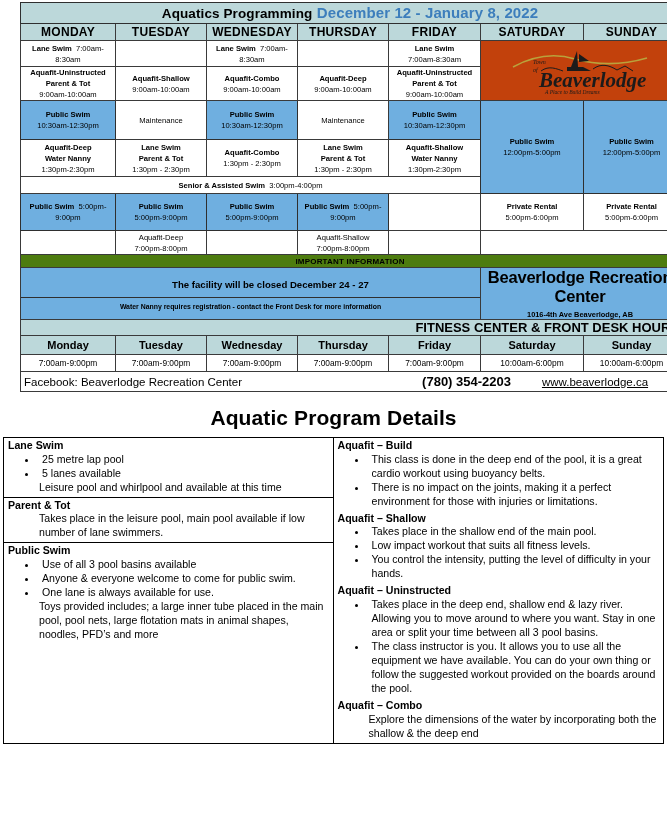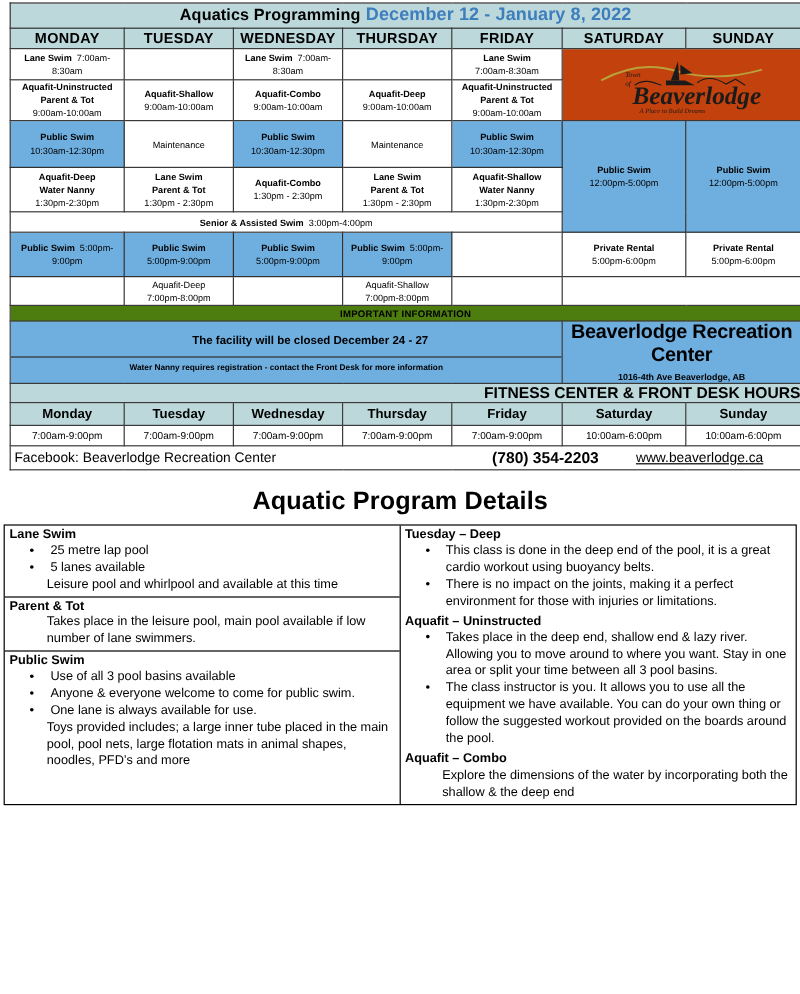--- a/index.html
+++ b/index.html
@@ -6,21 +6,21 @@
   html, body { margin:0; padding:0; }
   body {
     width: 667px; height: 828px;
     background: #ffffff;
     font-family: "Liberation Sans", sans-serif;
     color: #000;
     overflow: hidden;
   }
 
   
-  .poster { width: 667px; padding: 2px 4px 0 8px; }
+  .poster { width: 667px; padding: 2px 4px 0 20px; }
 
   table.sched { width: 659px; border-collapse: collapse; table-layout: fixed; }
   table.sched td, table.sched th { border: 1px solid #3a3a3a; padding: 0; vertical-align: middle; }
 
   .title-bar {
     background: #bcd8da; text-align: center; height: 21px;
     border: 1px solid #2f2f2f !important;
   }
   .title-main { font-size: 13.5px; font-weight: bold; letter-spacing: .1px; }
   .title-date { font-size: 15px; font-weight: bold; color: #3d7ebc; letter-spacing: .1px; }
@@ -360,27 +360,35 @@
         <li>One lane is always available for use.</li>
       </ul>
       <div class="dpara">Toys provided includes; a large inner tube placed in the main pool, pool nets, large flotation mats in animal shapes, noodles, PFD’s and more</div>
     </div>
 
   </div>
 
   <div class="dcol right">
 
     <div class="dsec">
-      <div class="dhead">Tuesday – Deep</div>
+      <div class="dhead">Aquafit – Build</div>
       <ul class="dlist">
         <li>This class is done in the deep end of the pool, it is a great cardio workout using buoyancy belts.</li>
         <li>There is no impact on the joints, making it a perfect environment for those with injuries or limitations.</li>
       </ul>
     </div>
 
+    <div class="dsec">
+      <div class="dhead">Aquafit – Shallow</div>
+      <ul class="dlist">
+        <li>Takes place in the shallow end of the main pool.</li>
+        <li>Low impact workout that suits all fitness levels.</li>
+        <li>You control the intensity, putting the level of difficulty in your hands.</li>
+      </ul>
+    </div>
 
     <div class="dsec">
       <div class="dhead">Aquafit – Uninstructed</div>
       <ul class="dlist">
         <li>Takes place in the deep end, shallow end &amp; lazy river.  Allowing you to move around to where you want.  Stay in one area or split your time between all 3 pool basins.</li>
         <li>The class instructor is you.  It allows you to use all the equipment we have available.  You can do your own thing or follow the suggested workout provided on the boards around the pool.</li>
       </ul>
     </div>
 
     <div class="dsec">

